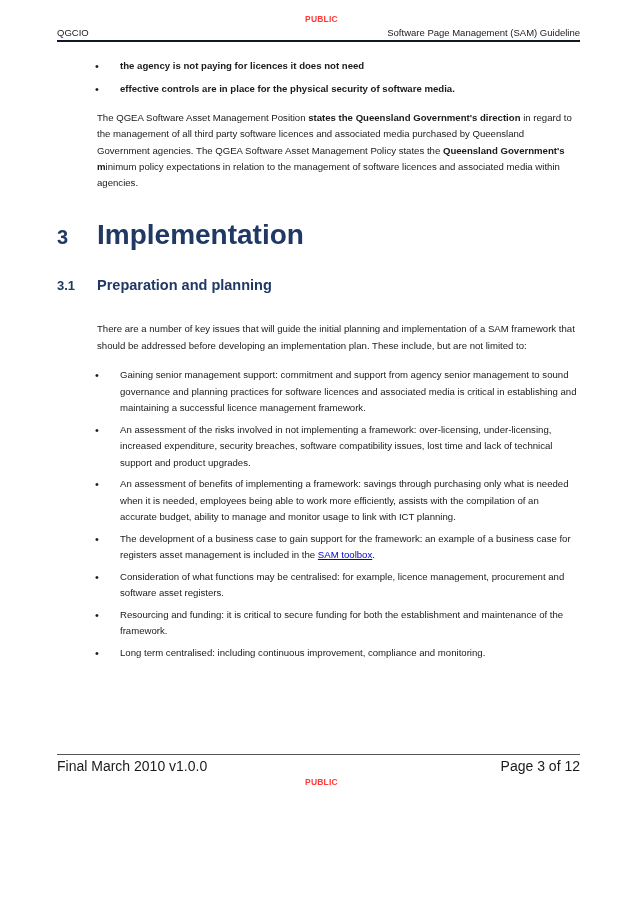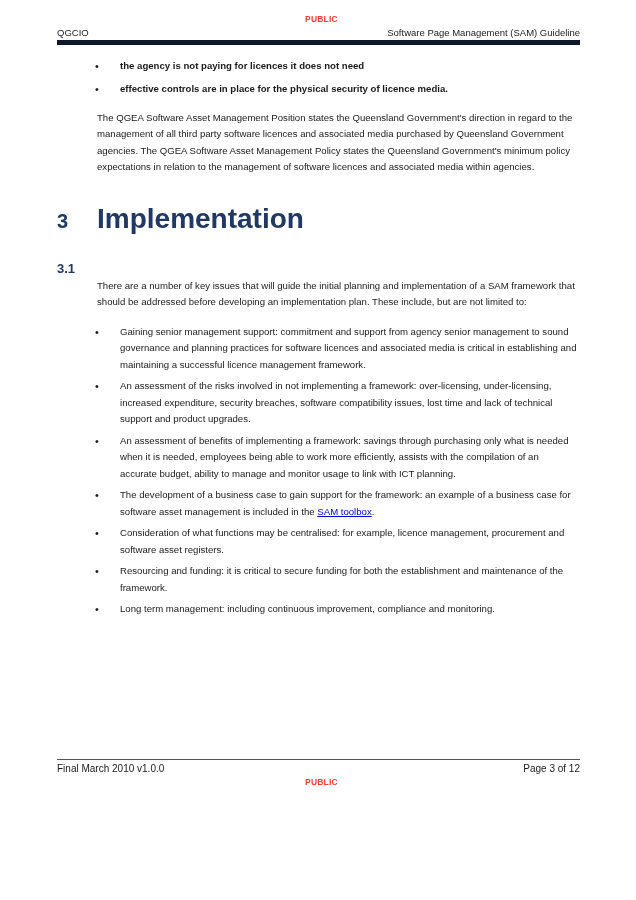--- a/index.html
+++ b/index.html
@@ -38,21 +38,21 @@
     line-height: 11px;
     margin-left: 6px;
   }
   .header-row {
     display: flex;
     justify-content: space-between;
     align-items: baseline;
     font-size: 9.5px;
     color: #1a1a1a;
     padding-bottom: 2px;
-    border-bottom: 5px solid #0f172a;
+    border-bottom: 2px solid #0f172a;
     margin-top: 2px;
   }
   .header-left { white-space: nowrap; }
   .header-right { white-space: nowrap; }
 
   
   .content {
     position: absolute;
     top: 58px;
     left: 0;
@@ -97,21 +97,21 @@
 
   
   .para {
     margin-left: 97px;
     width: 478px;
     font-size: 9.6px;
     line-height: 16.3px;
     color: #1a1a1a;
     text-align: left;
   }
-  .para b { font-weight: normal; }
+  .para b { font-weight: bold; }
 
   .para-spaced { margin-top: 13px; }
 
   
   .h1 {
     margin-top: 28px;
     margin-left: 57px;
     display: flex;
     align-items: baseline;
     color: #1f3864;
@@ -138,21 +138,21 @@
     flex: 0 0 40px;
     font-size: 13px;
     font-weight: bold;
   }
   .h2-text {
     font-size: 14.5px;
     font-weight: bold;
   }
 
   .after-h1 { margin-top: 13px; }
-  .after-h2 { margin-top: 2px; }
+  .after-h2 { margin-top: 28px; }
 
   
   .main-bullets {
     margin-top: 13px;
     margin-left: 95px;
     width: 482px;
   }
   .main-bullets li { margin-bottom: 5px; }
 
   a.doclink {
@@ -168,21 +168,21 @@
     bottom: 33px;
   }
   .footer-rule {
     border-top: 1px solid #555555;
     margin-bottom: 3px;
   }
   .footer-row {
     display: flex;
     justify-content: space-between;
     align-items: baseline;
-    font-size: 10px;
+    font-size: 14px;
     color: #1a1a1a;
   }
   .classification-bottom {
     text-align: center;
     font-size: 8.5px;
     font-weight: bold;
     color: #ff3b3b;
     letter-spacing: 0.2px;
     margin-top: 3px;
     margin-left: 6px;
@@ -206,37 +206,38 @@
     <ul class="bullet-list top-bullets">
       <li>
         <div class="bl-row">
           <span class="bl-marker">•</span>
           <span class="bl-text">the agency is not paying for licences it does not need</span>
         </div>
       </li>
       <li>
         <div class="bl-row">
           <span class="bl-marker">•</span>
-          <span class="bl-text">effective controls are in place for the physical security of licence media.</span>
+          <span class="bl-text">effective controls are in place for the physical security of software media.</span>
         </div>
       </li>
     </ul>
 
     <p class="para para-spaced">
       <span>The QGEA Software Asset Management Position </span><b>states the Queensland Government's direction</b><span> in regard to the management of all third party software licences and associated media purchased by Queensland Government agencies. The QGEA Software Asset Management Policy states the </span><b>Queensland Government's m</b><span>inimum policy expectations in relation to the management of software licences and associated media within agencies.</span>
     </p>
 
     <div class="h1">
       <span class="h1-num">3</span>
       <span class="h1-text">Implementation</span>
     </div>
 
 
     <div class="h2">
       <span class="h2-num">3.1</span>
+      <span class="h2-text">Preparation and planning</span>
     </div>
 
     <p class="para after-h2">There are a number of key issues that will guide the initial planning and implementation of a SAM framework that should be addressed before developing an implementation plan.  These include, but are not limited to:</p>
 
     <ul class="bullet-list main-bullets">
       <li>
         <div class="bl-row">
           <span class="bl-marker">•</span>
           <span class="bl-text">Gaining senior management support: commitment and support from agency senior management to sound governance and planning practices for software licences and associated media is critical in establishing and maintaining a successful licence management framework.</span>
         </div>
@@ -249,39 +250,39 @@
       </li>
       <li>
         <div class="bl-row">
           <span class="bl-marker">•</span>
           <span class="bl-text">An assessment of benefits of implementing a framework: savings through purchasing only what is needed when it is needed, employees being able to work more efficiently, assists with the compilation of an accurate budget, ability to manage and monitor usage to link with ICT planning.</span>
         </div>
       </li>
       <li>
         <div class="bl-row">
           <span class="bl-marker">•</span>
-          <span class="bl-text"><span>The development of a business case to gain support for the framework: an example of a business case for software asset management is included in the </span><a class="doclink" href="#">SAM toolbox</a><span>.</span></span>
+          <span class="bl-text"><span>The development of a business case to gain support for the framework: an example of a business case for registers asset management is included in the </span><a class="doclink" href="#">SAM toolbox</a><span>.</span></span>
         </div>
       </li>
       <li>
         <div class="bl-row">
           <span class="bl-marker">•</span>
           <span class="bl-text">Consideration of what functions may be centralised: for example, licence management, procurement and software asset registers.</span>
         </div>
       </li>
       <li>
         <div class="bl-row">
           <span class="bl-marker">•</span>
           <span class="bl-text">Resourcing and funding: it is critical to secure funding for both the establishment and maintenance of the framework.</span>
         </div>
       </li>
       <li>
         <div class="bl-row">
           <span class="bl-marker">•</span>
-          <span class="bl-text">Long term management: including continuous improvement, compliance and monitoring.</span>
+          <span class="bl-text">Long term centralised: including continuous improvement, compliance and monitoring.</span>
         </div>
       </li>
     </ul>
 
   </div>
 
   <div class="footer">
     <div class="footer-rule"></div>
     <div class="footer-row">
       <span>Final March 2010 v1.0.0</span>

